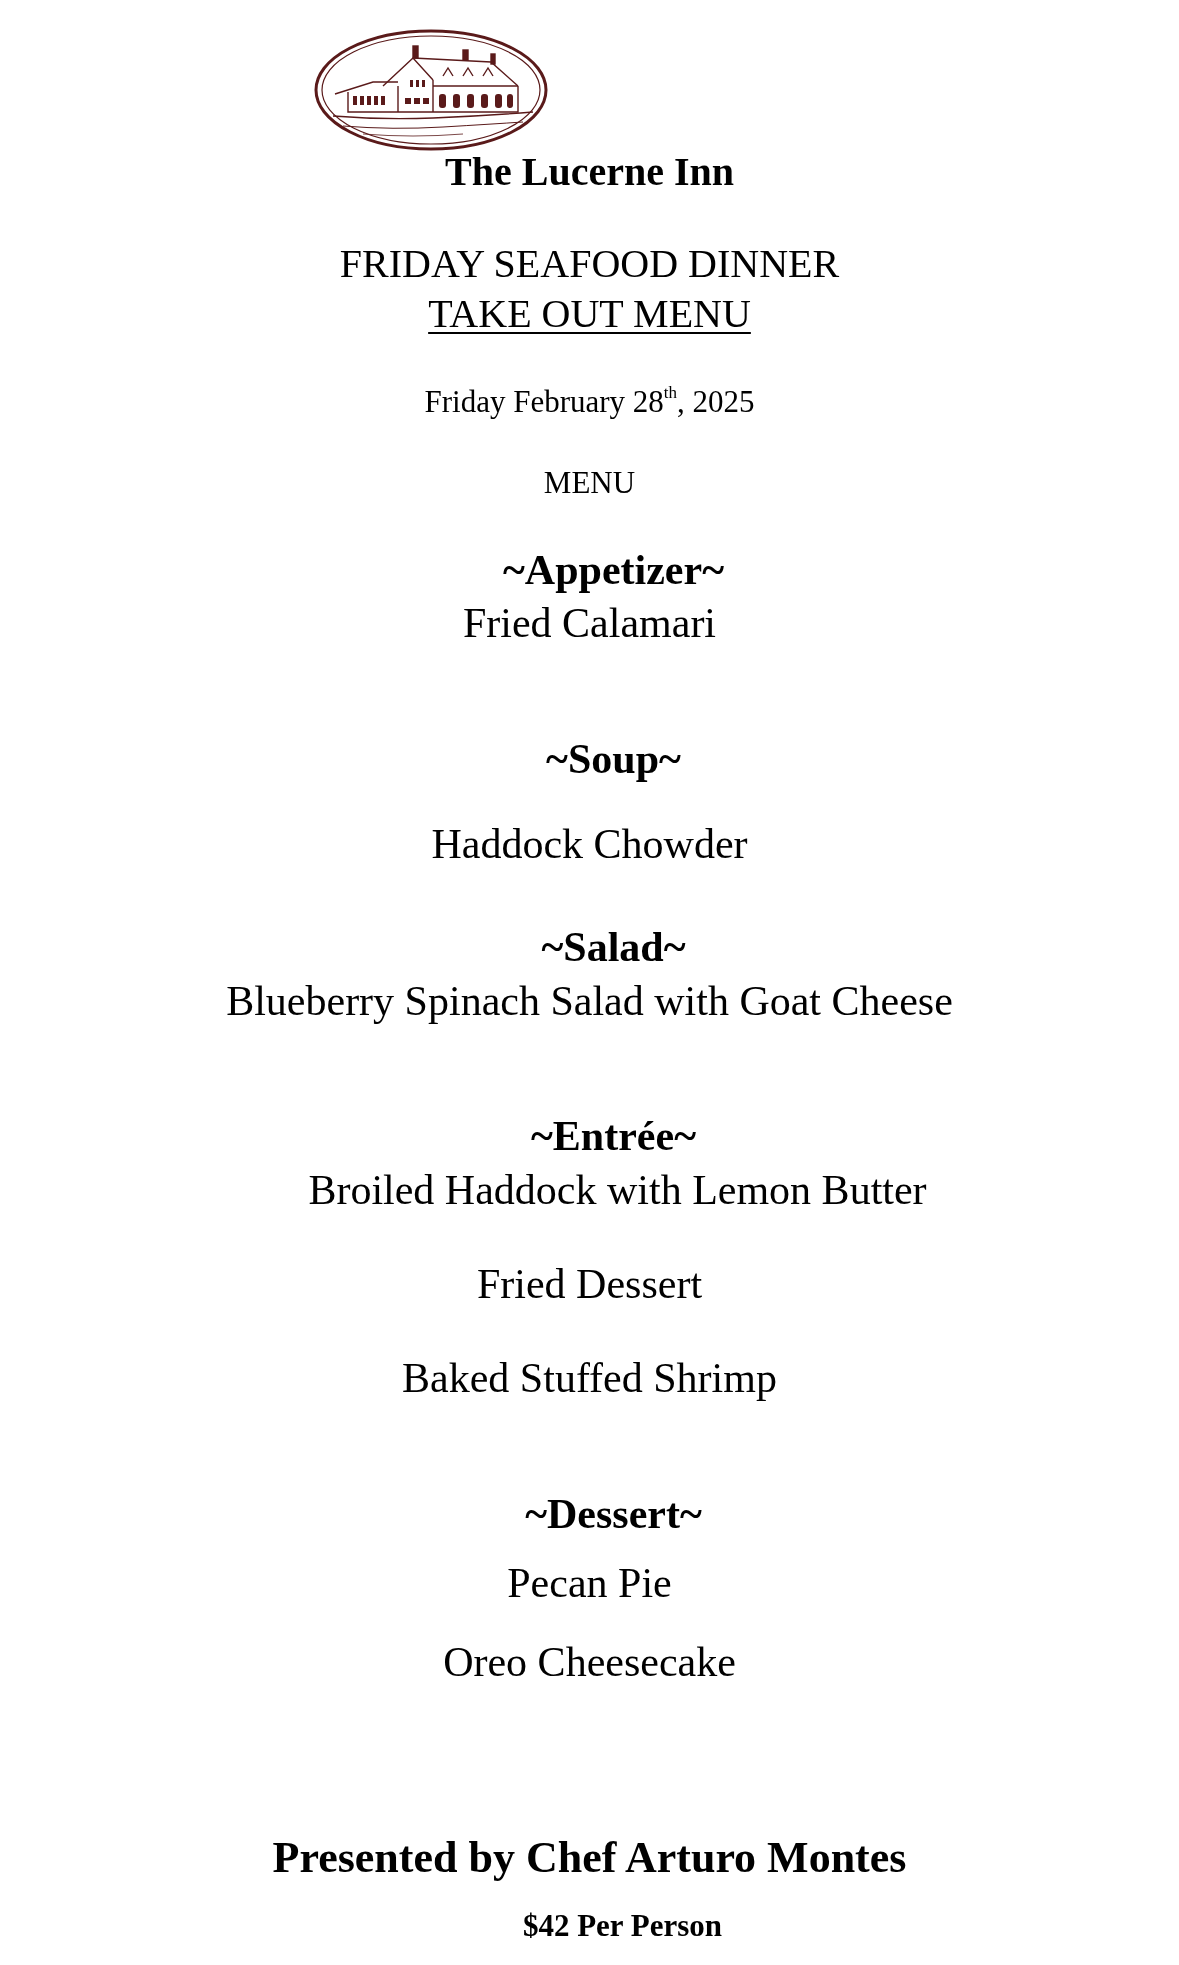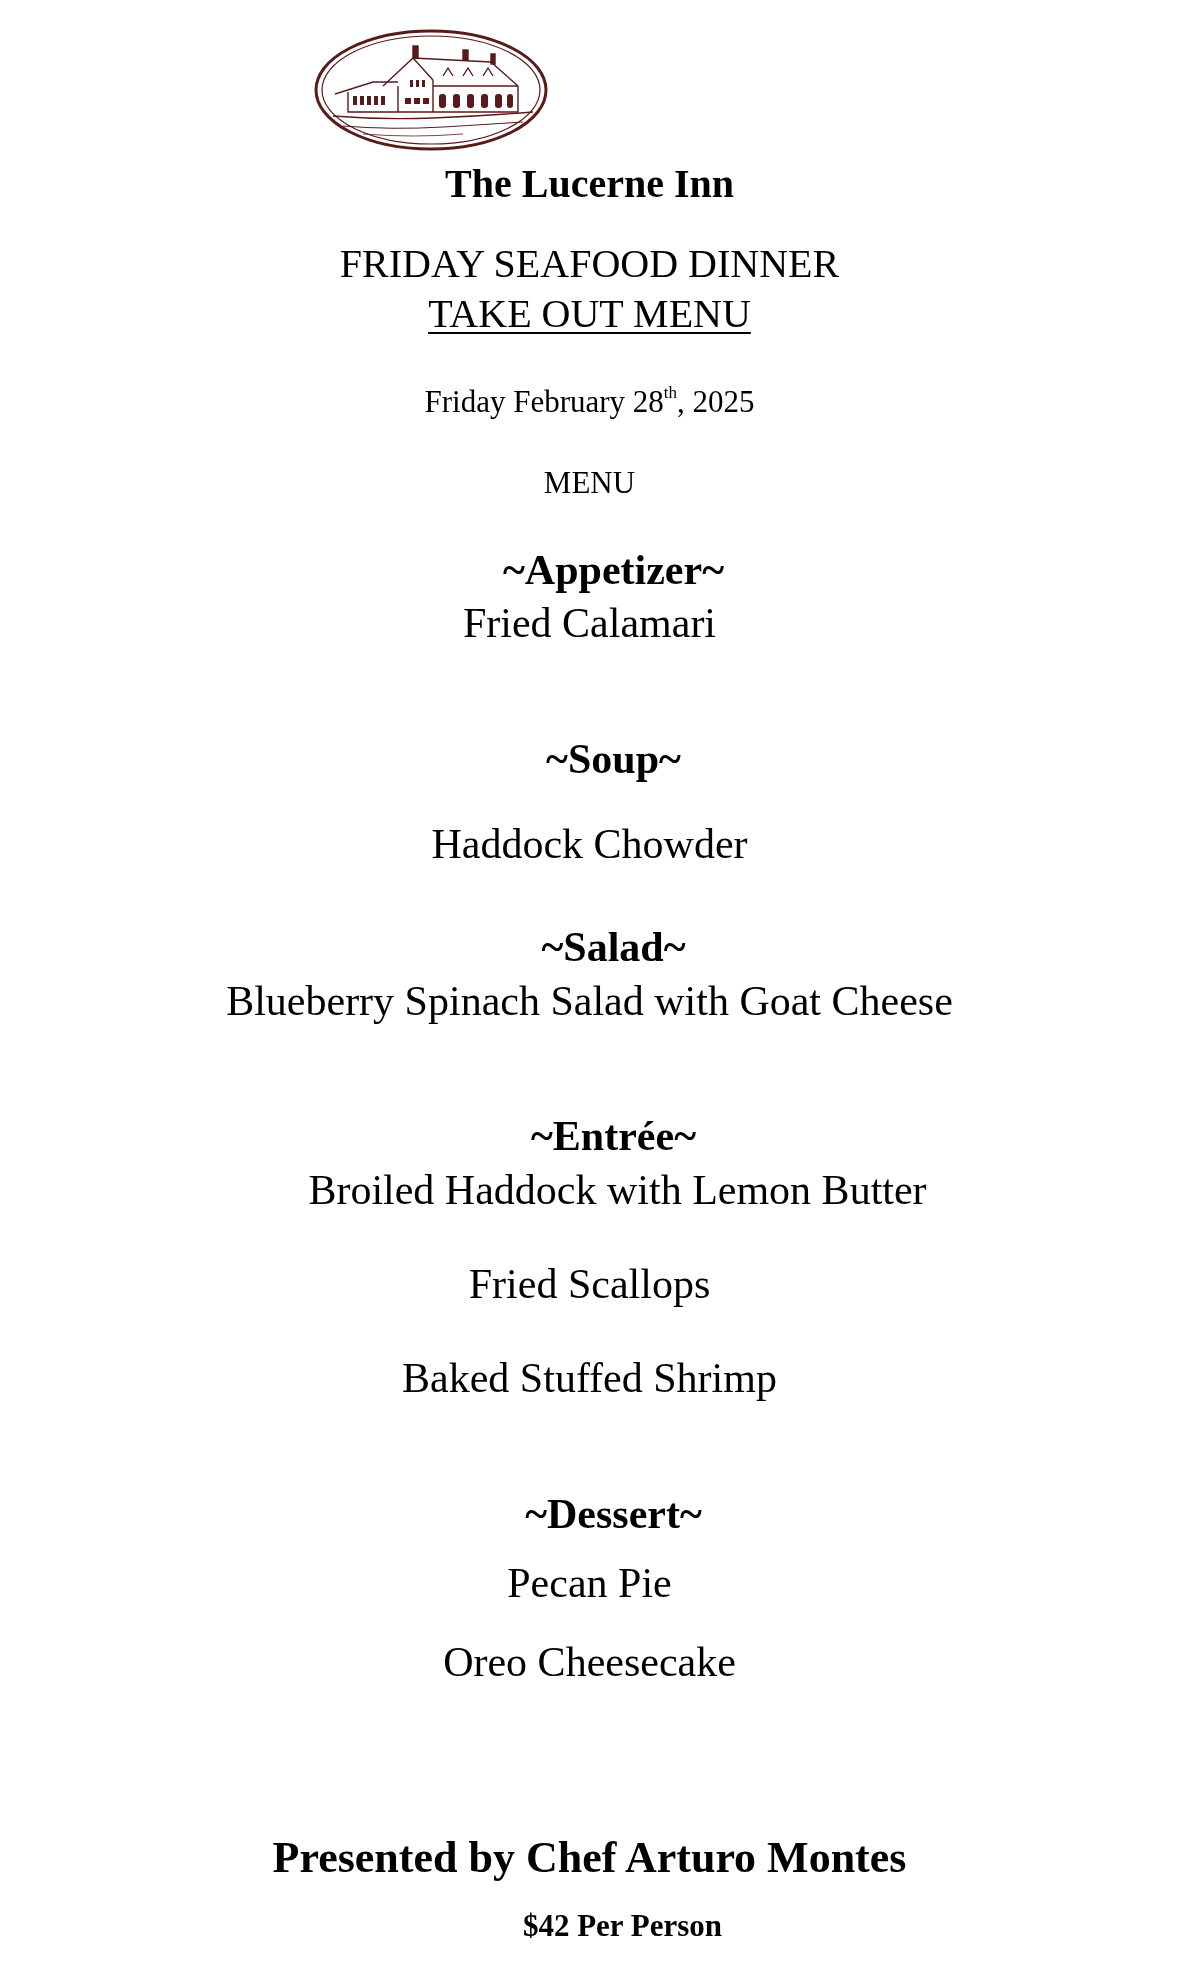--- a/index.html
+++ b/index.html
@@ -65,38 +65,38 @@
 
     <rect x="126" y="66" width="7" height="14" rx="3"></rect>
     <rect x="140" y="66" width="7" height="14" rx="3"></rect>
     <rect x="154" y="66" width="7" height="14" rx="3"></rect>
     <rect x="168" y="66" width="7" height="14" rx="3"></rect>
     <rect x="182" y="66" width="7" height="14" rx="3"></rect>
     <rect x="194" y="66" width="6" height="14" rx="3"></rect>
   </g>
 </svg>
 
-<div class="line title" style="top:164px;">The Lucerne Inn</div>
+<div class="line title" style="top:152px;">The Lucerne Inn</div>
 <div class="line big" style="top:244px;">FRIDAY SEAFOOD DINNER</div>
 <div class="line big" style="top:294px;"><span class="underline">TAKE OUT MENU</span></div>
 <div class="line date" style="top:386px;"><span>Friday February 28</span><sup>th</sup><span>, 2025</span></div>
 <div class="line menu-head" style="top:467px;">MENU</div>
 
 <div class="line cat" style="top:549px;">~Appetizer~</div>
 <div class="line item" style="top:602px;">Fried Calamari</div>
 
 <div class="line cat" style="top:738px;">~Soup~</div>
 <div class="line item" style="top:823px;">Haddock Chowder</div>
 
 <div class="line cat" style="top:926px;">~Salad~</div>
 <div class="line item" style="top:980px;">Blueberry Spinach Salad with Goat Cheese</div>
 
 <div class="line cat" style="top:1115px;">~Entrée~</div>
 <div class="line item" style="top:1169px;padding-left:28px;">Broiled Haddock with Lemon Butter</div>
-<div class="line item" style="top:1263px;">Fried Scallops</div>
+<div class="line item" style="top:1263px;">Fried Dessert</div>
 <div class="line item" style="top:1357px;">Baked Stuffed Shrimp</div>
 
 <div class="line cat" style="top:1493px;">~Dessert~</div>
 <div class="line item" style="top:1546px;margin-top:16px;">Pecan Pie</div>
 <div class="line item" style="top:1641px;">Oreo Cheesecake</div>
 
 <div class="line chef" style="top:1816px;">Presented by Chef Arturo Montes</div>
 <div class="line price" style="top:1910px;padding-left:33px;">$42 Per Person</div>
 
 </body></html>

